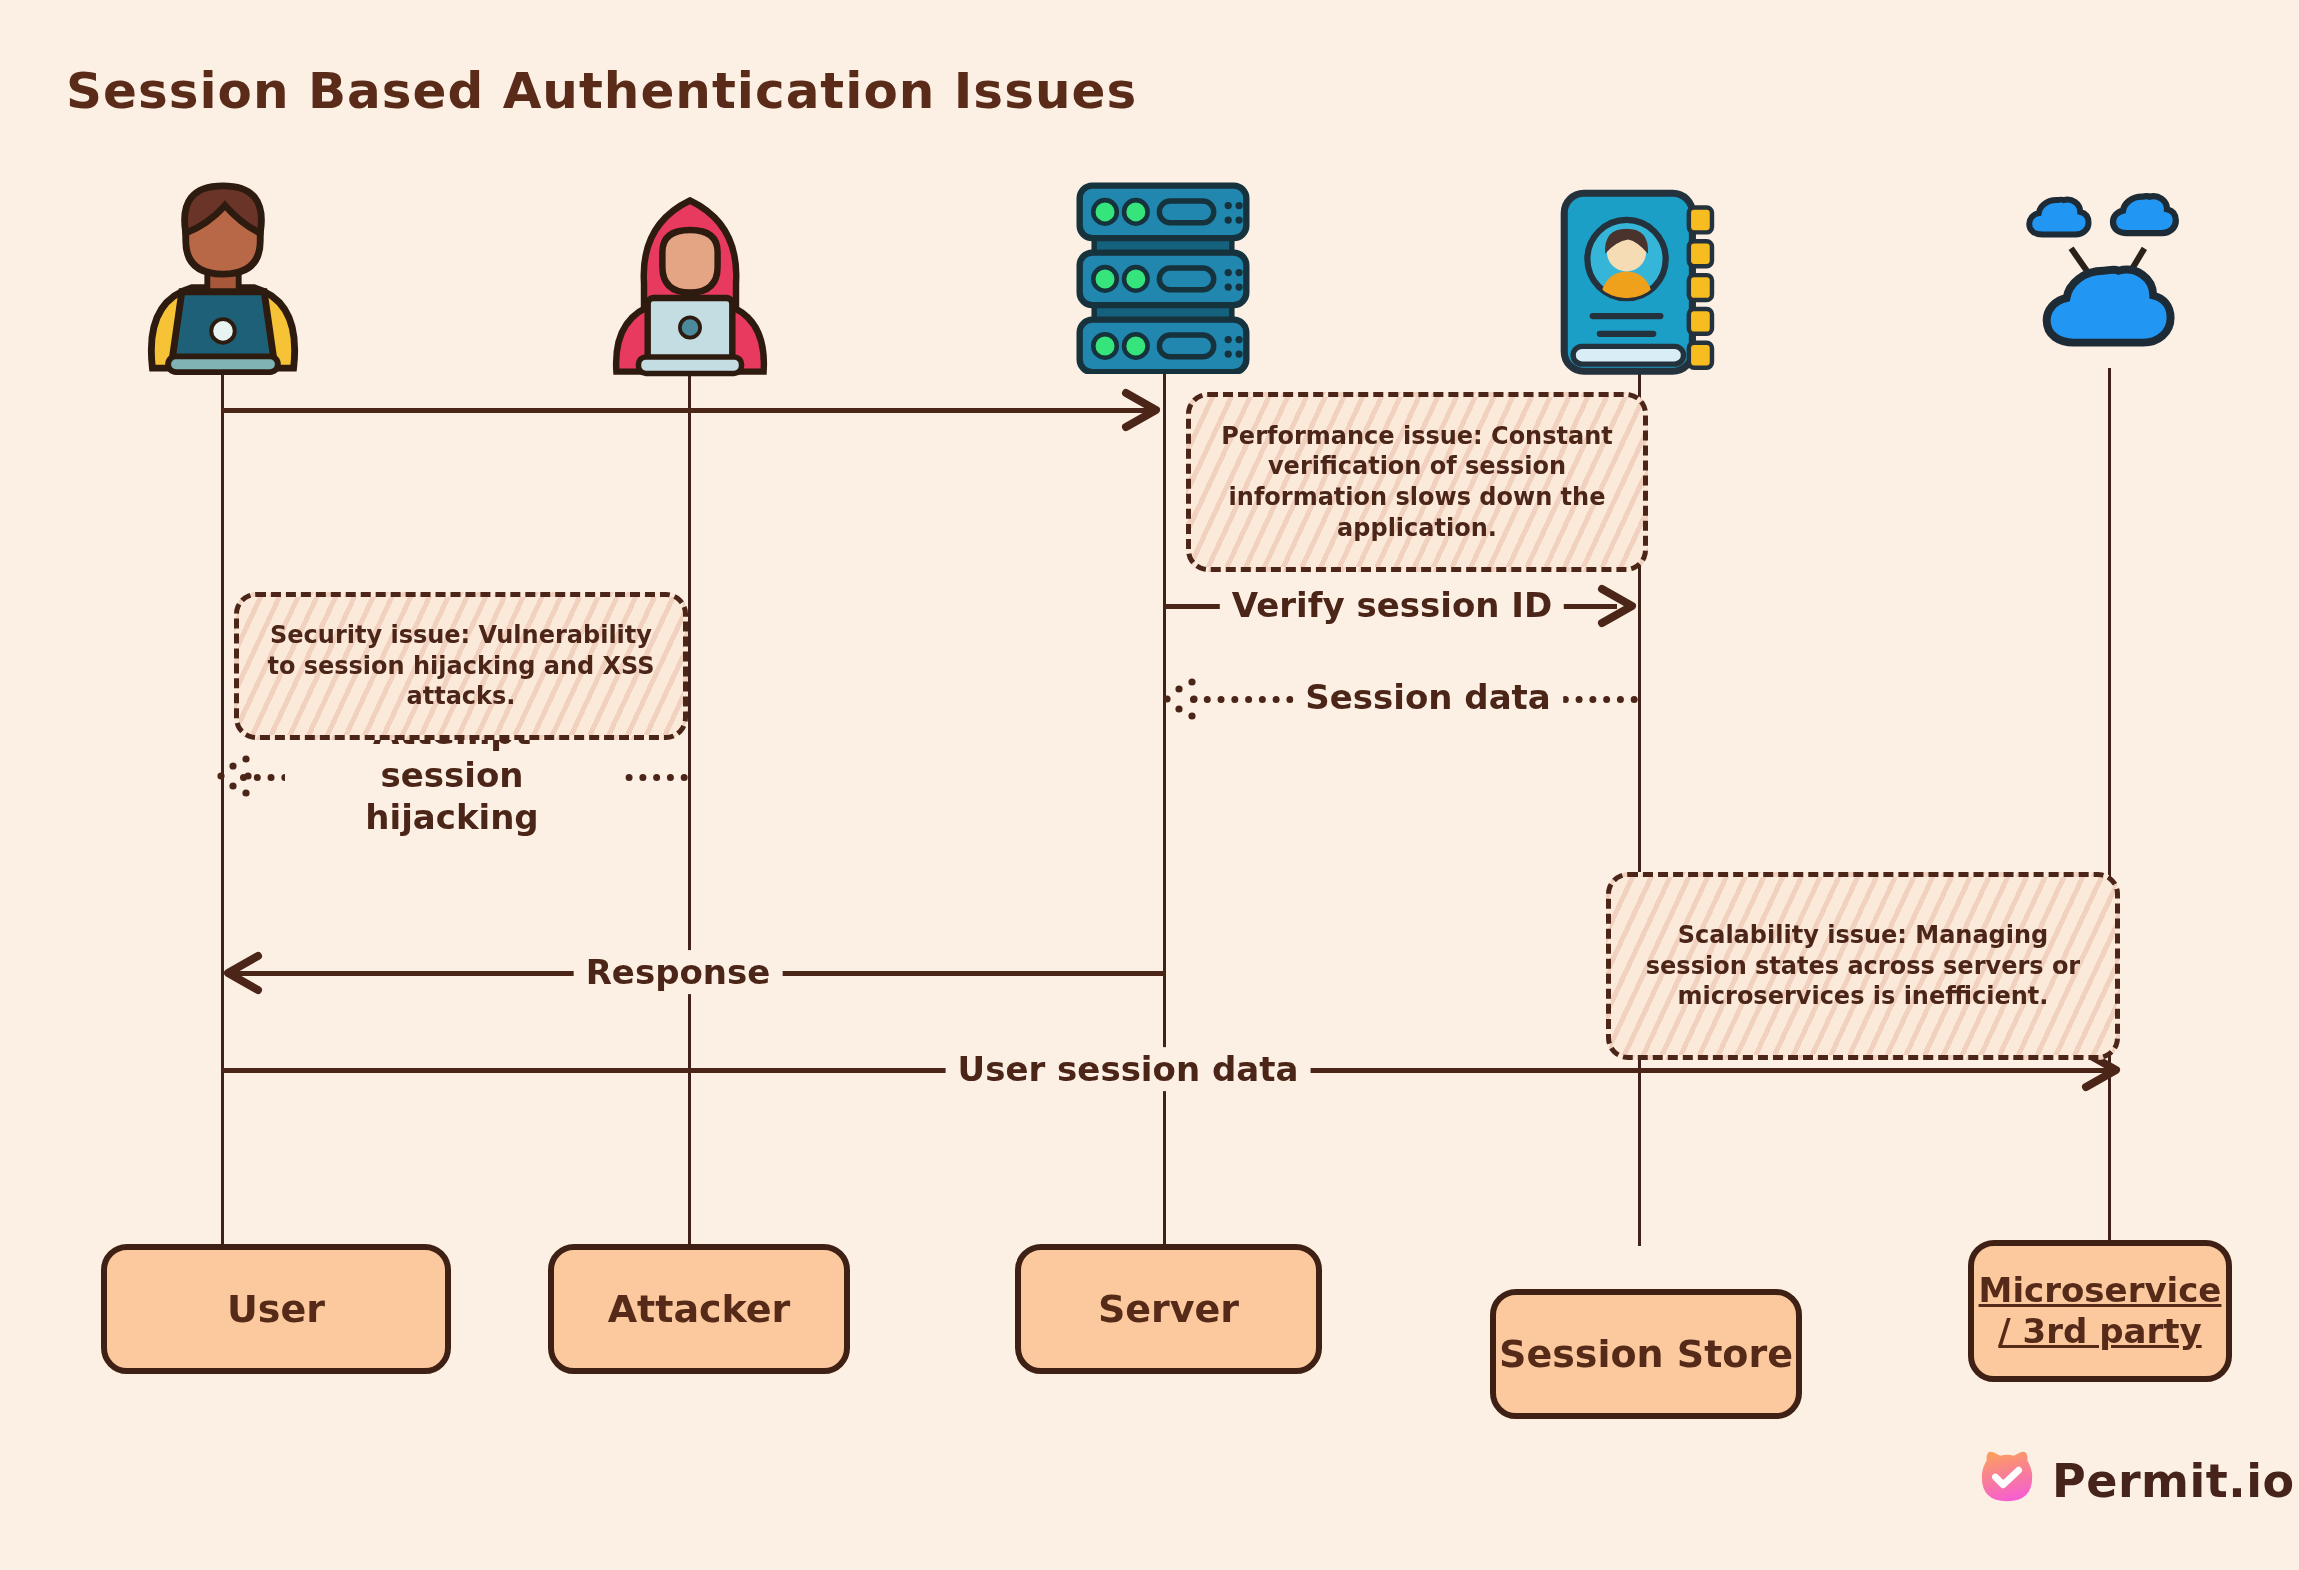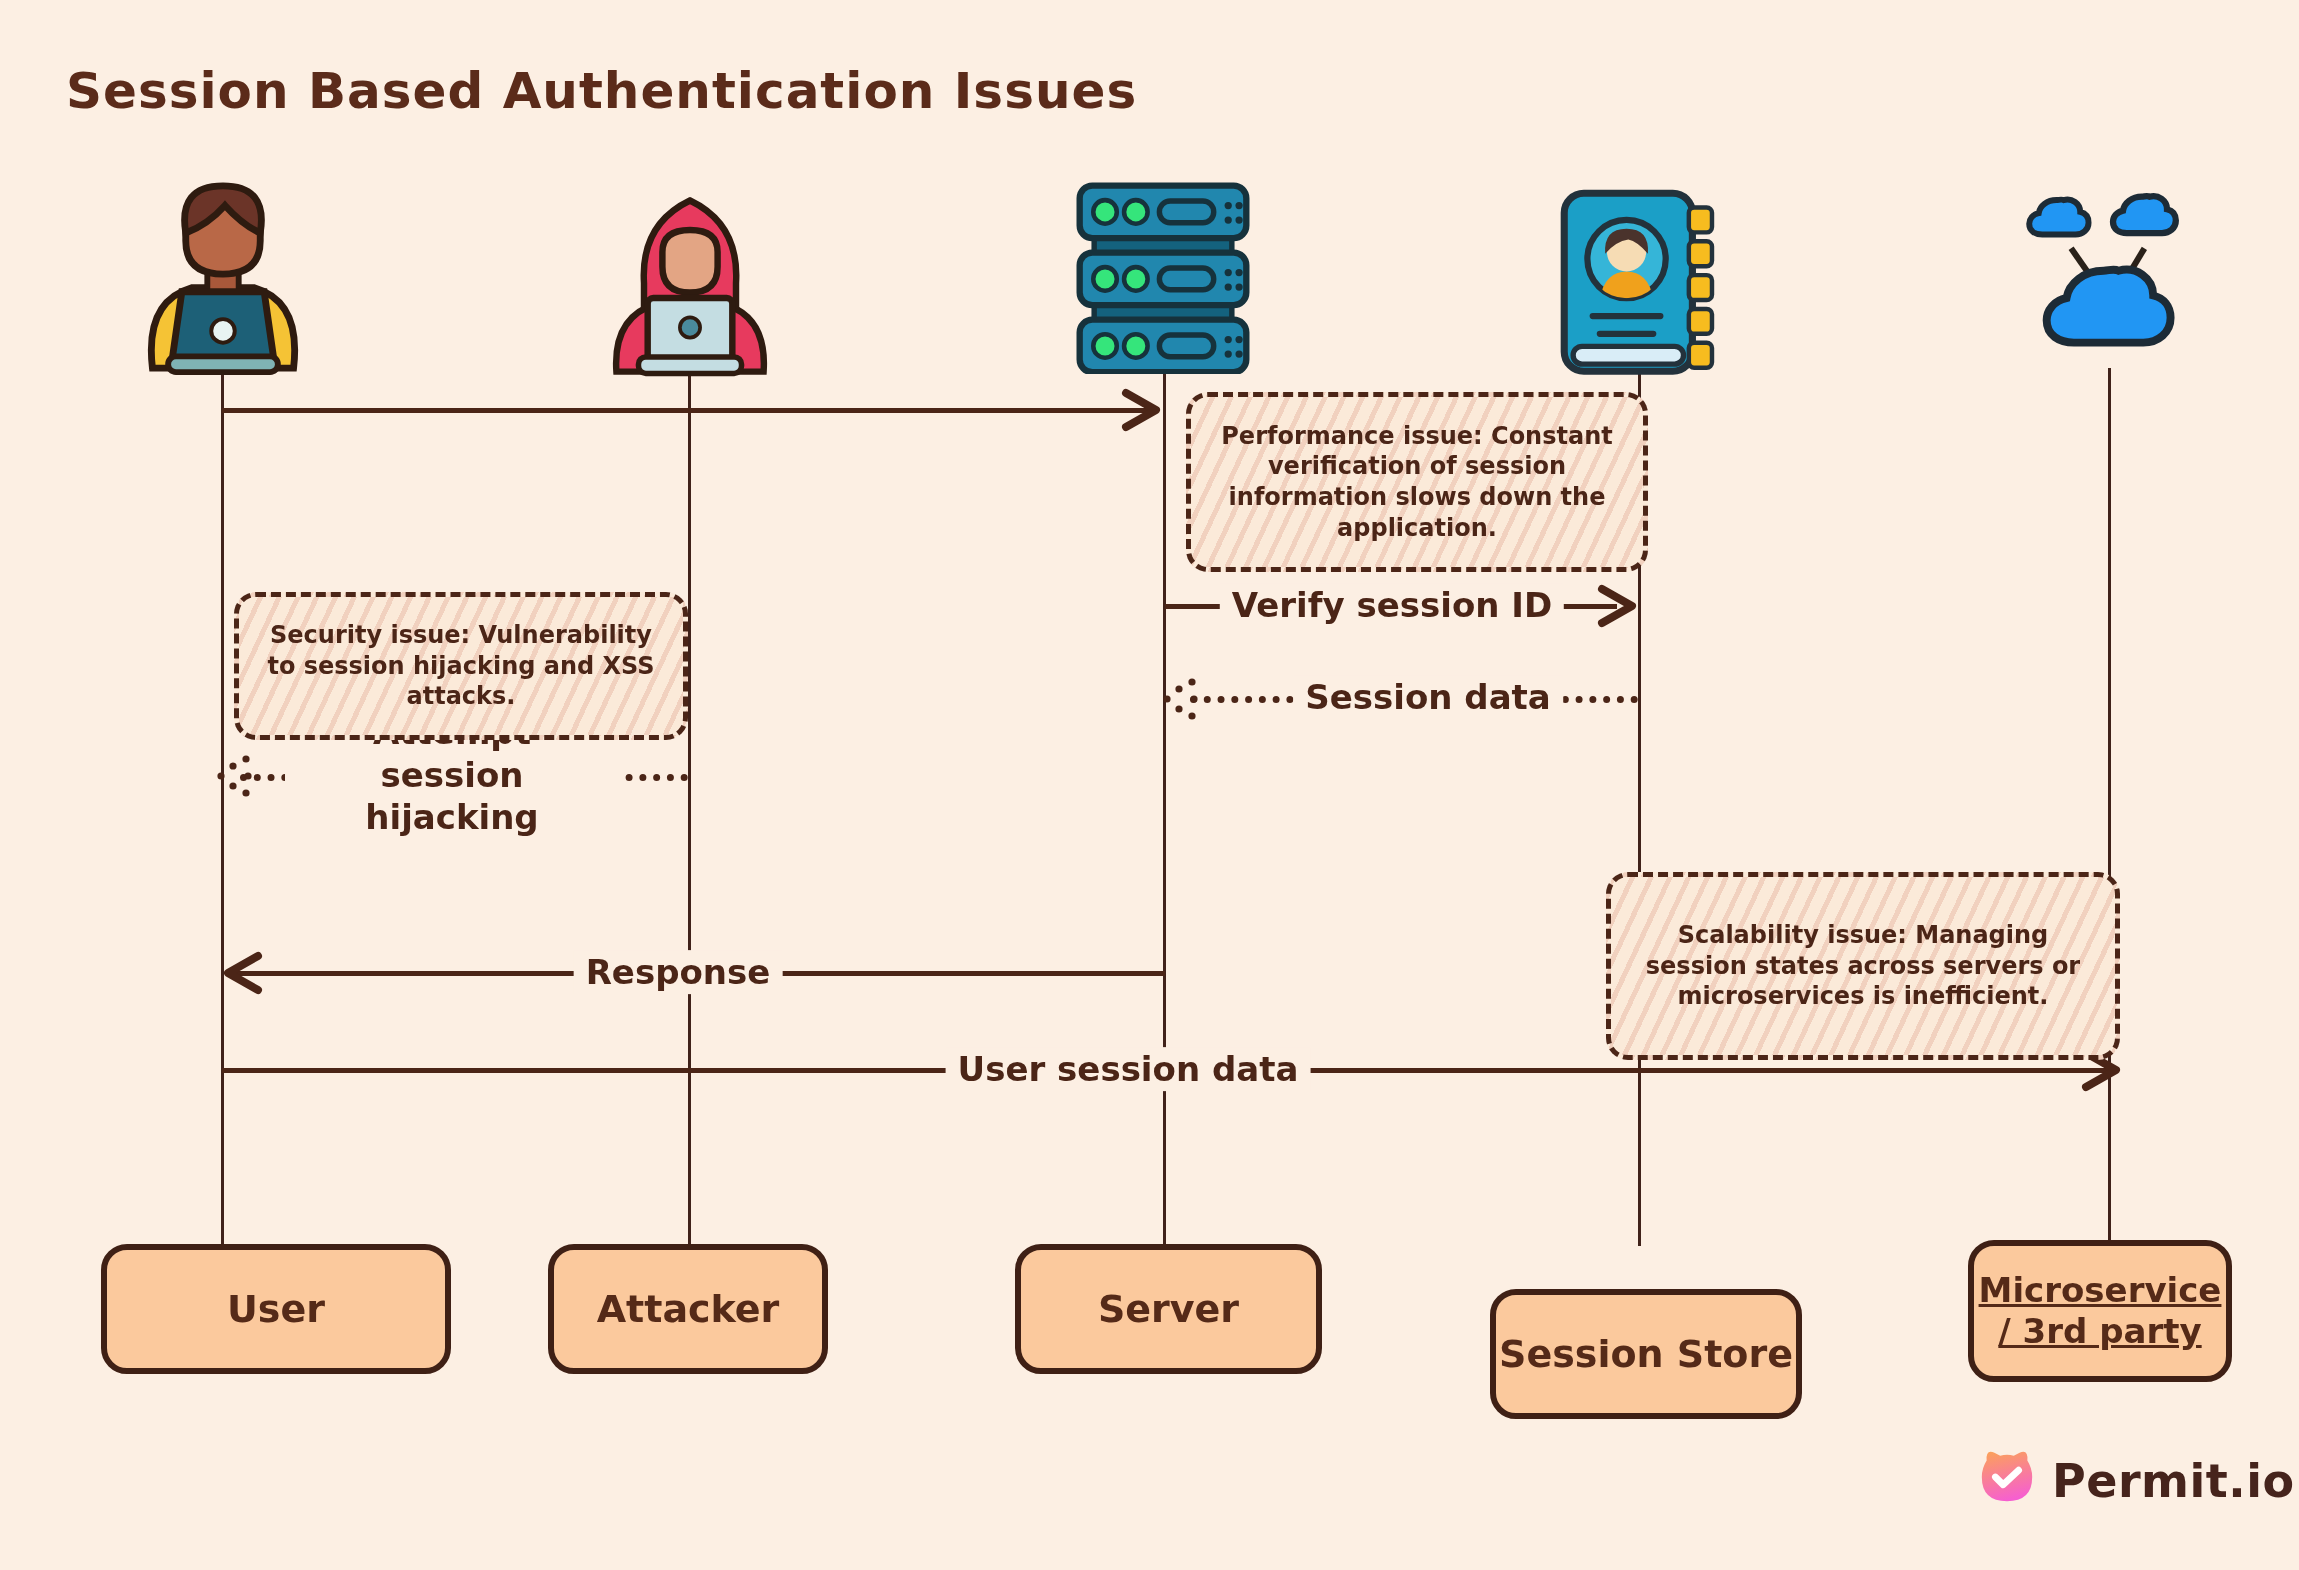--- a/index.html
+++ b/index.html
@@ -52,21 +52,21 @@
     font-size:24px;font-weight:600;text-align:center;color:#4b2517;line-height:1.28;
     display:flex;align-items:center;justify-content:center;padding:10px 22px;box-sizing:border-box;}
   #note-performance{left:1186px;top:392px;width:462px;height:180px;}
   #note-security{left:234px;top:592px;width:454px;height:148px;}
   #note-scalability{left:1606px;top:872px;width:514px;height:188px;}
 
   .actor-box{position:absolute;height:130px;background:#fbc99d;border:6px solid #3f2015;
     border-radius:26px;display:flex;align-items:center;justify-content:center;
     font-size:38px;font-weight:600;color:#552a18;text-align:center;line-height:1.22;box-sizing:border-box;}
   #box-user{left:75px;top:1244px;width:350px;margin-left:26px;}
-  #box-attacker{left:548px;top:1244px;width:280px;}
+  #box-attacker{left:548px;top:1244px;width:302px;}
   #box-server{left:1015px;top:1244px;width:307px;}
   #box-store{left:1490px;top:1244px;width:312px;margin-top:45px;}
   #box-micro{left:1968px;top:1240px;width:264px;height:142px;font-size:34px;text-decoration:underline;}
 
   .footer{position:absolute;left:1976px;top:1446px;display:flex;align-items:flex-end;gap:14px;}
   .brand-text{font-size:46px;font-weight:800;color:#46241c;letter-spacing:0.5px;}
 </style>
 </head>
 <body>
 

